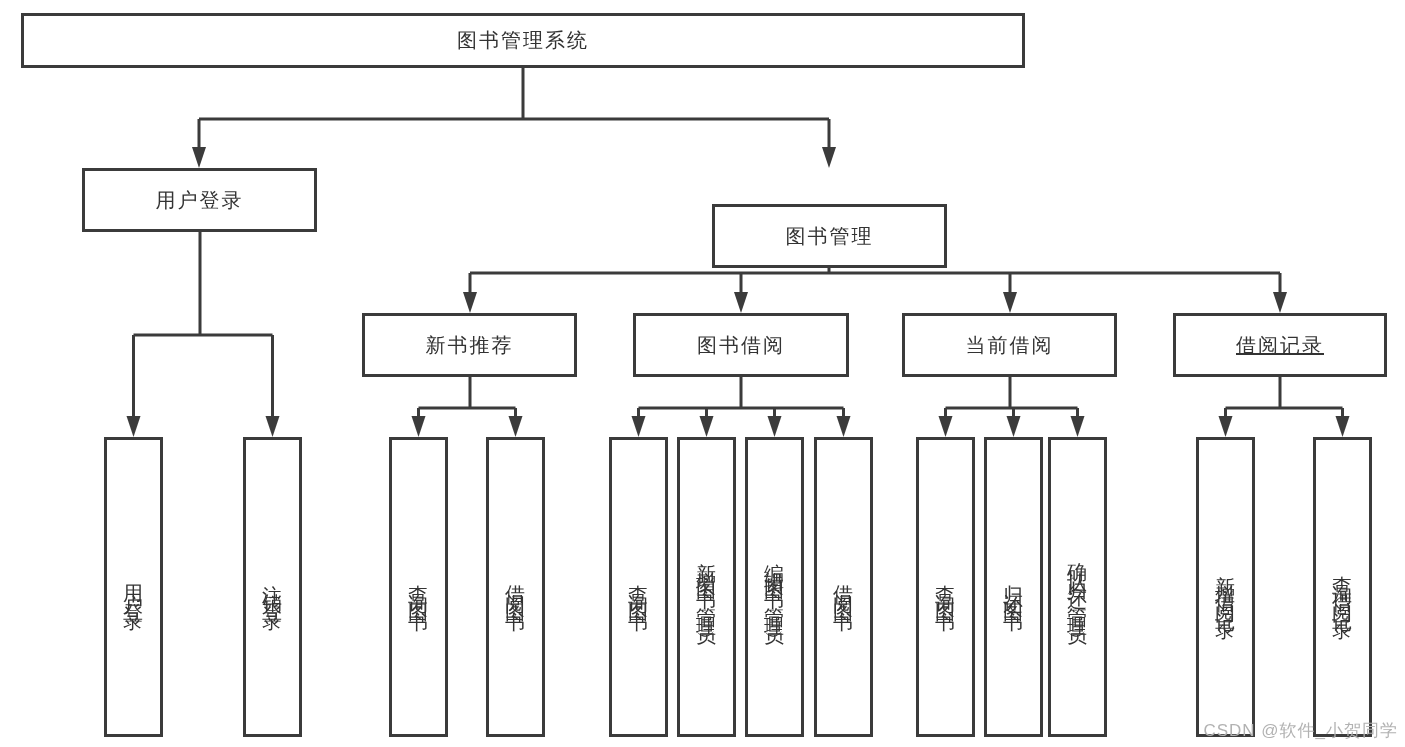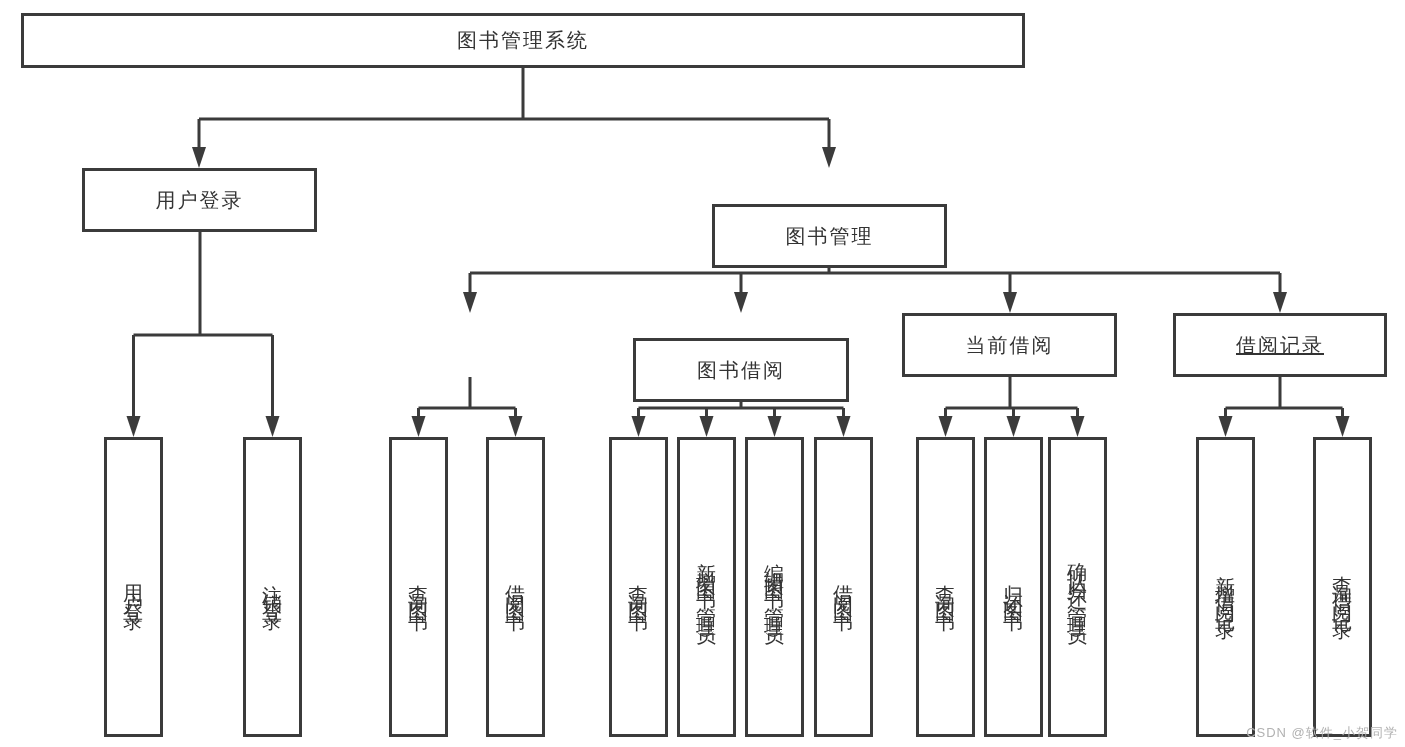--- a/index.html
+++ b/index.html
@@ -64,21 +64,21 @@
     text-orientation: mixed;
     font-size: 20px;
     letter-spacing: 9px;
     line-height: 1;
     color: var(--text);
   }
   .watermark {
     position: absolute;
     right: 7px;
     bottom: 5px;
-    font-size: 13px;
+    font-size: 17px;
     letter-spacing: 1px;
     color: var(--watermark);
     z-index: 5;
   }
 </style>
 </head>
 <body>
 
 <div class="canvas">
 
@@ -116,21 +116,22 @@
     <path d="M1280 377 V408 M1225.5 408 H1342.5 M1225.5 408 V419 M1342.5 408 V419"></path>
     <polygon points="1218.5,416 1232.5,416 1225.5,437"></polygon>
     <polygon points="1335.5,416 1349.5,416 1342.5,437"></polygon>
   </svg>
 
   <div class="node" style="left:21px; top:13px; width:1004px; height:55px;">图书管理系统</div>
 
   <div class="node" style="left:82px; top:168px; width:235px; height:64px;">用户登录</div>
   <div class="node" style="left:712px; top:168px; width:235px; height:64px;margin-top:36px;">图书管理</div>
 
-  <div class="node" style="left:633px; top:313px; width:216px; height:64px;margin-top:25px;">图书借阅</div>
+  <div class="node" style="left:362px; top:313px; width:215px; height:64px;">新书推荐</div>
+  <div class="node" style="left:633px; top:313px; width:216px; height:64px;">图书借阅</div>
   <div class="node" style="left:902px; top:313px; width:215px; height:64px;">当前借阅</div>
   <div class="node" style="left:1173px; top:313px; width:214px; height:64px;text-decoration:underline;">借阅记录</div>
 
   <div class="leaf" style="left:104px;">
     <span>用户登录</span>
   </div>
   <div class="leaf" style="left:243px;">
     <span>注销登录</span>
   </div>
 

